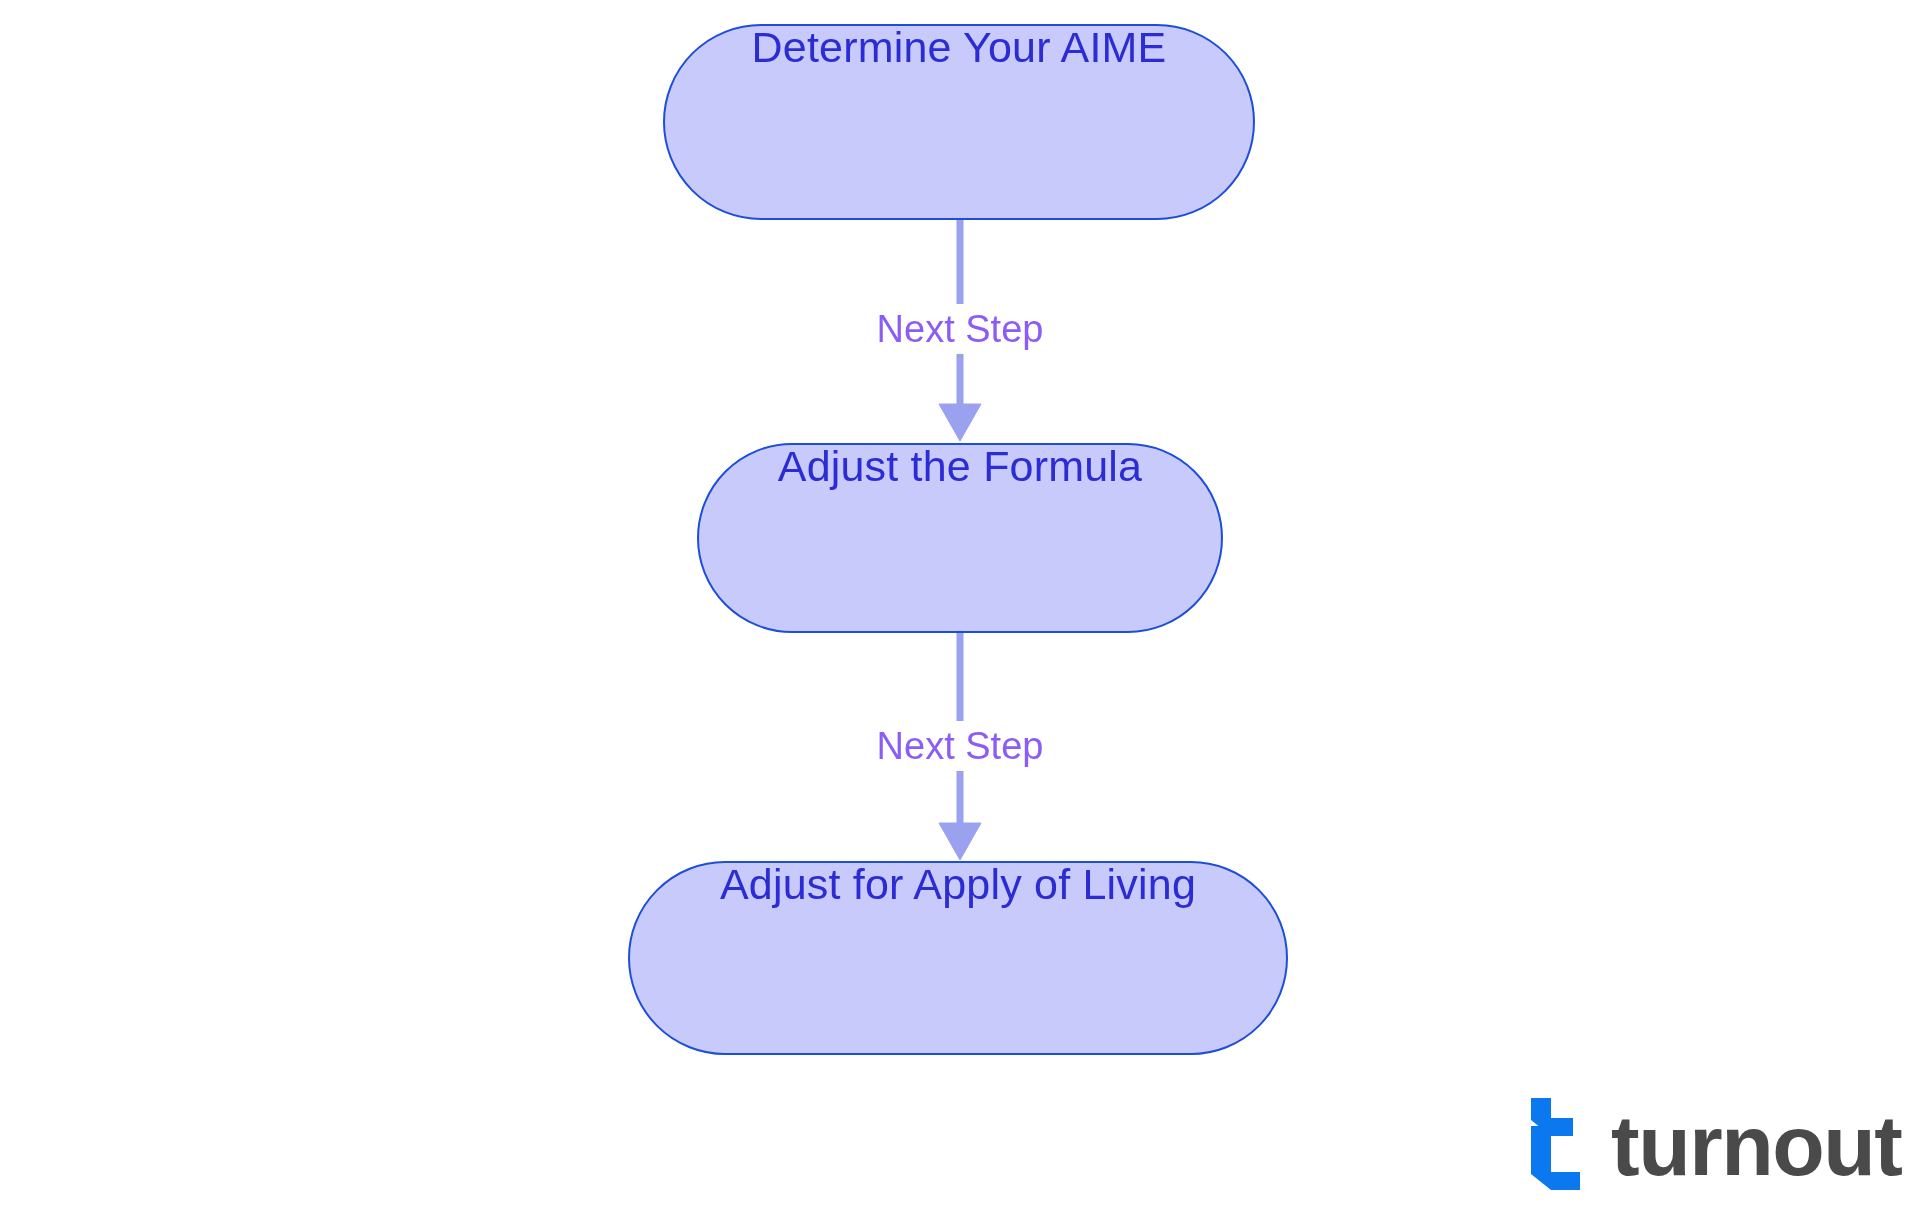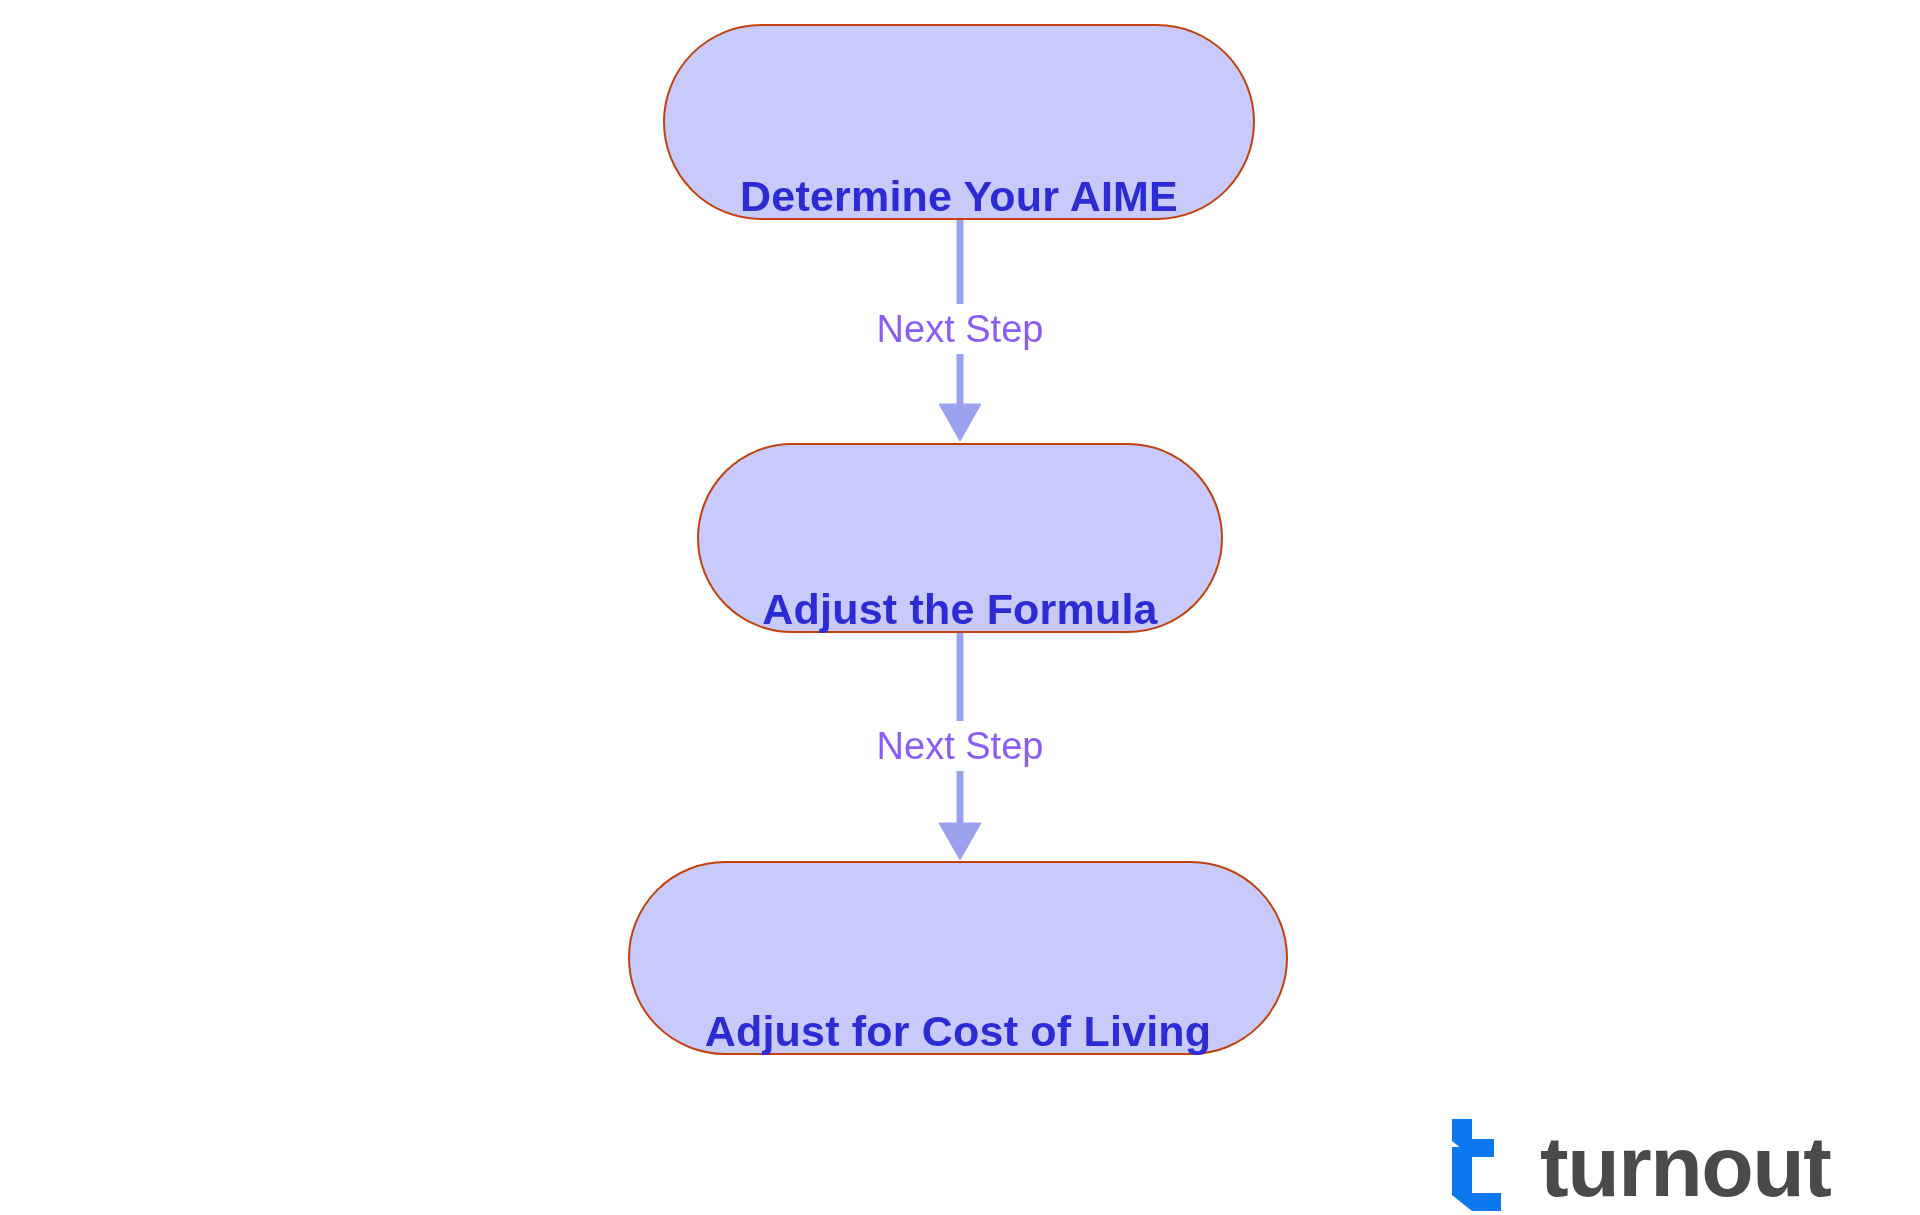--- a/index.html
+++ b/index.html
@@ -19,28 +19,28 @@
     position: absolute;
     inset: 0;
     width: 1920px;
     height: 1215px;
   }
 
   .flow-node {
     position: absolute;
     box-sizing: border-box;
     background: #c9cafc;
-    border: 2px solid #c2410c;
+    border: 2px solid #1d4ed8;
     border-radius: 999px;
     display: flex;
-    align-items: flex-end;
+    align-items: flex-start;
     justify-content: center;
     color: #2c2cd4;
     font-size: 43px;
-    font-weight: 700;
+    font-weight: 400;
     letter-spacing: 0.2px;
     white-space: nowrap;
     line-height: 1;
   }
 
   #node-aime {
     left: 663px;
     top: 24px;
     width: 592px;
     height: 196px;
@@ -75,26 +75,25 @@
     background: #ffffff;
     padding: 6px 10px;
     white-space: nowrap;
     transform: translate(-50%, -50%);
   }
   #edge-label-1 { left: 960px; top: 329px; }
   #edge-label-2 { left: 960px; top: 746px; }
 
   #brand-logo {
     position: absolute;
-    left: 1446px;
+    left: 1525px;
     top: 1098px;
     display: flex;
     align-items: center;
-    gap: 32px;
-    margin-top: 21px;
+    gap: 24px;
   }
   #brand-mark {
     display: block;
   }
   #brand-wordmark {
     color: #4a4a4a;
     font-size: 86px;
     font-weight: 700;
     letter-spacing: -1.5px;
     line-height: 1;
@@ -118,21 +117,21 @@
 
   <div class="flow-node" id="node-aime">
     <span>Determine Your AIME</span>
   </div>
 
   <div class="flow-node" id="node-formula">
     <span>Adjust the Formula</span>
   </div>
 
   <div class="flow-node" id="node-cola">
-    <span>Adjust for Cost of Living</span>
+    <span>Adjust for Apply of Living</span>
   </div>
 
   <div class="edge-label" id="edge-label-1">Next Step</div>
 
   <div class="edge-label" id="edge-label-2">Next Step</div>
 
   <div id="brand-logo">
     <svg id="brand-mark" width="62" height="94" viewBox="0 0 62 94" aria-hidden="true">
       <path fill="#0b78f0" d="M6 0 H26 V20 H48 V38 H26 L6 22 Z"></path>
       <path fill="#0b78f0" d="M6 28 H26 V74 H55 V92 H26 L6 76 Z"></path>

